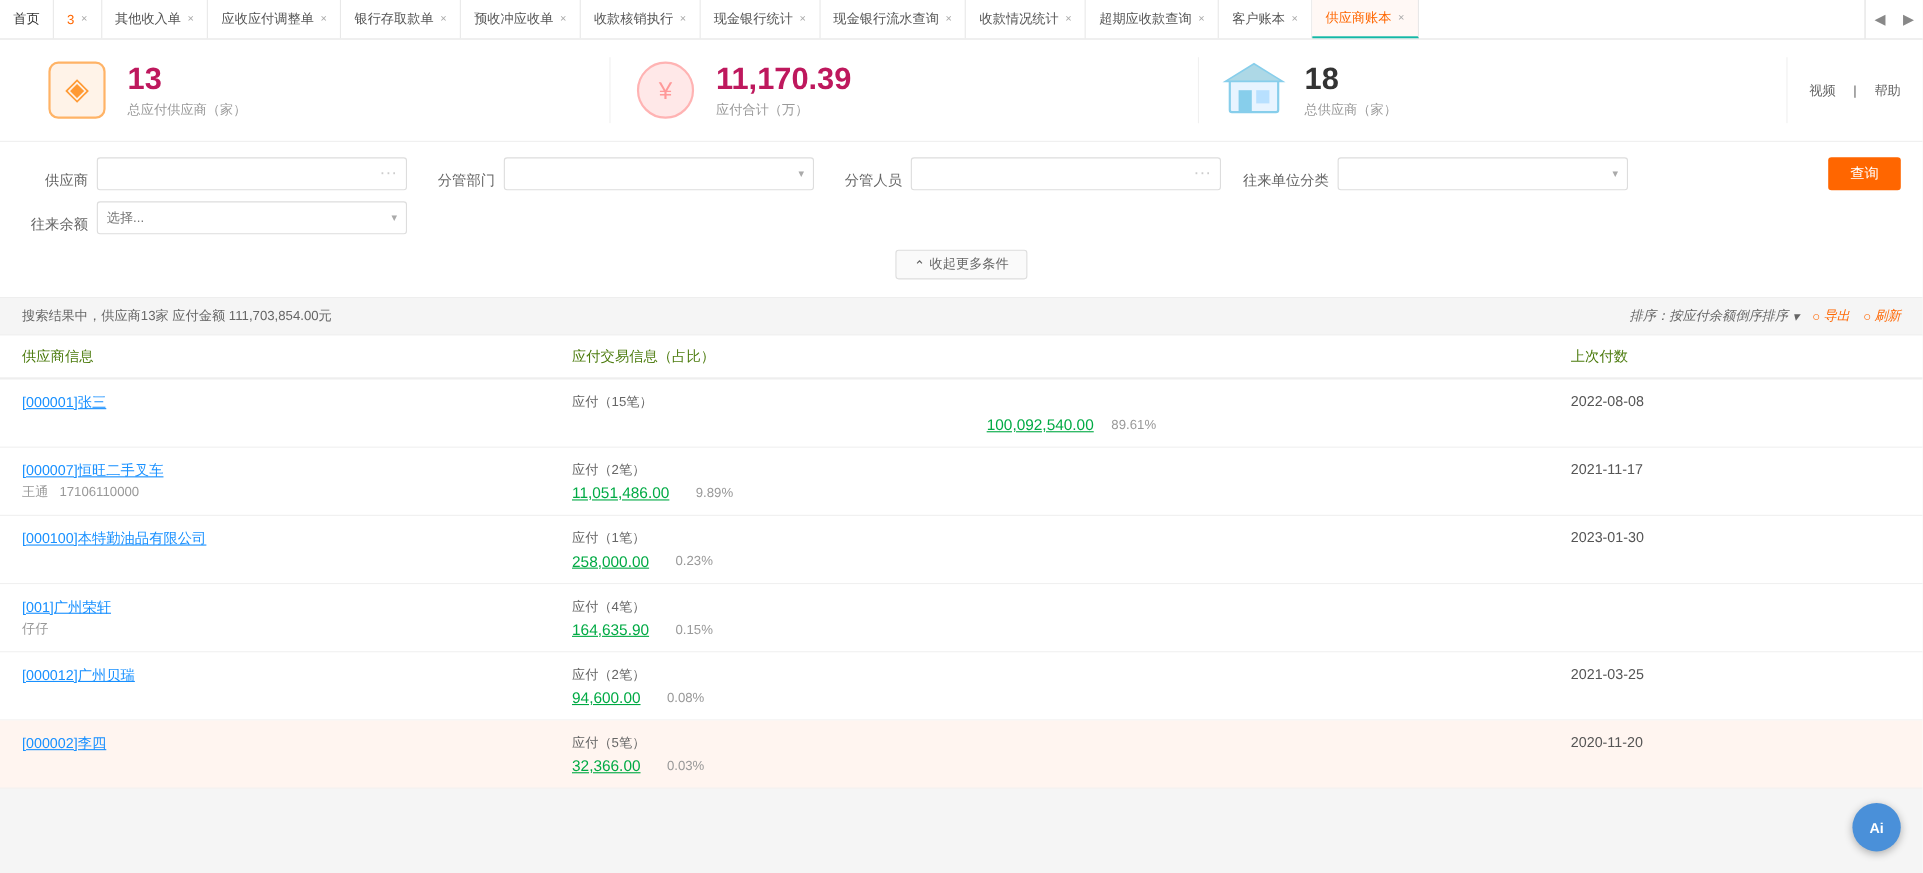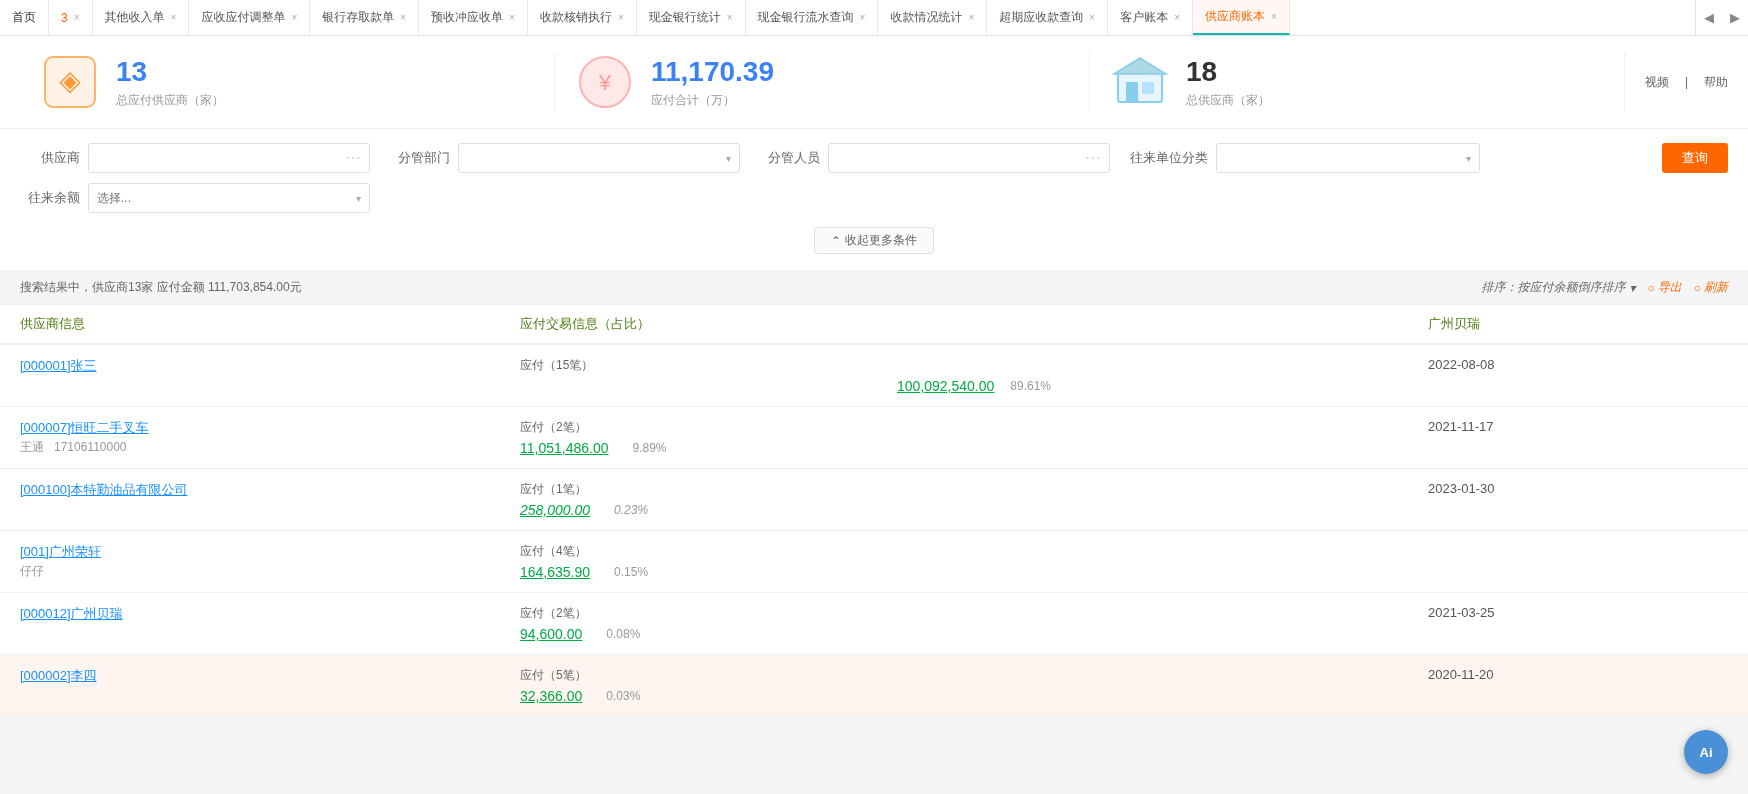--- a/index.html
+++ b/index.html
@@ -26,31 +26,31 @@
       display: flex; background: #fff; border-bottom: 1px solid #eee; padding: 16px 20px;
       align-items: center; gap: 0;
     }
     .summary-card {
       display: flex; align-items: center; flex: 1; padding: 0 20px;
       border-right: 1px solid #f0f0f0;
     }
     .summary-card:last-child { border-right: none; }
     .summary-icon { width: 60px; height: 60px; margin-right: 16px; flex-shrink: 0; }
     .summary-content { display: flex; flex-direction: column; }
-    .summary-number { font-size: 28px; font-weight: bold; color: #3b82f6; line-height: 1.2; }
+    .summary-number { font-size: 28px; font-weight: bold; color: #be185d; line-height: 1.2; }
     .summary-label { font-size: 12px; color: #999; margin-top: 4px; }
     .summary-actions { display: flex; align-items: center; gap: 16px; font-size: 12px; color: #666; margin-left: auto; padding-left: 20px; }
     .summary-actions span { cursor: pointer; }
 
     
     .filter-area {
       background: #fff; padding: 14px 20px 8px; border-bottom: 1px solid #eee;
     }
     .filter-row { display: flex; align-items: center; gap: 0; margin-bottom: 10px; flex-wrap: wrap; }
-    .filter-item { display: flex; align-items: center; flex: 1; min-width: 200px; max-width: 350px; margin-right: 20px; }
+    .filter-item { display: flex; align-items: flex-end; flex: 1; min-width: 200px; max-width: 350px; margin-right: 20px; }
     .filter-label { font-size: 13px; color: #666; white-space: nowrap; margin-right: 8px; min-width: 60px; text-align: right; }
     .filter-input {
       flex: 1; height: 30px; border: 1px solid #ddd; border-radius: 3px; padding: 0 8px;
       font-size: 12px; color: #333; outline: none; cursor: pointer;
       display: flex; align-items: center; justify-content: space-between; position: relative;
     }
     .filter-input input {
       border: none; outline: none; width: 100%; font-size: 12px; color: #333; background: transparent;
     }
     .filter-input .dots { color: #ccc; font-size: 16px; cursor: pointer; }
@@ -282,21 +282,21 @@
         <span>○</span>
         <span>刷新</span>
       </div>
     </div>
   </div>
 
   <div class="data-table">
     <div class="table-header">
       <div>供应商信息</div>
       <div>应付交易信息（占比）</div>
-      <div>广州贝瑞</div>
+      <div>上次付数</div>
     </div>
 
     <div class="table-row">
       <div>
         <div class="supplier-name">
           <span>[000001]张三</span>
         </div>
       </div>
       <div class="payable-info">
         <div class="payable-label">应付（15笔）</div>
@@ -326,21 +326,21 @@
     </div>
 
     <div class="table-row">
       <div>
         <div class="supplier-name">
           <span>[000100]本特勤油品有限公司</span>
         </div>
       </div>
       <div class="payable-info">
         <div class="payable-label">应付（1笔）</div>
-        <div style="display:flex;align-items:center;gap:8px;margin-top:4px;font-style:italic;">
+        <div style="display:flex;align-items:center;gap:8px;margin-top:4px;">
           <span class="payable-amount">258,000.00</span>
           <span class="payable-percent">0.23%</span>
         </div>
       </div>
       <div class="last-pay">2023-01-30</div>
     </div>
 
     <div class="table-row">
       <div>
         <div class="supplier-name">

